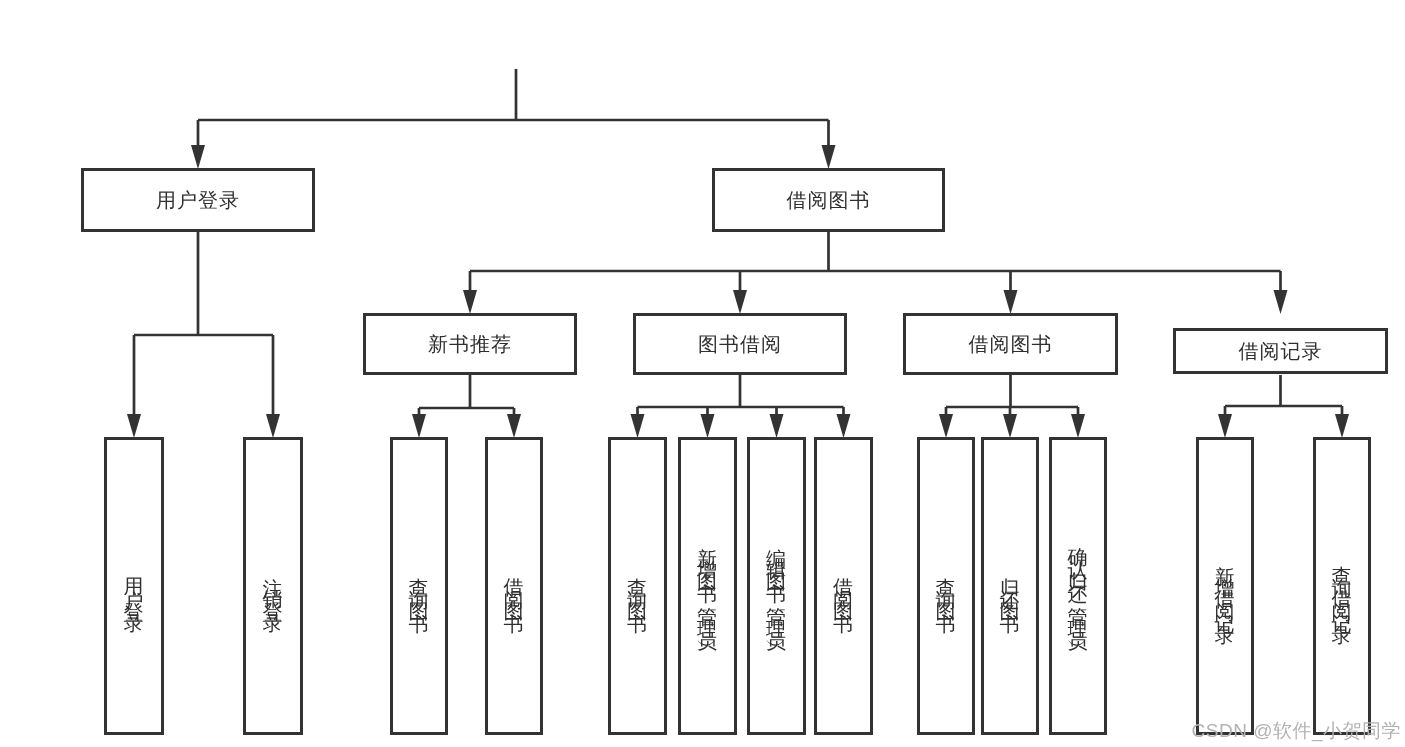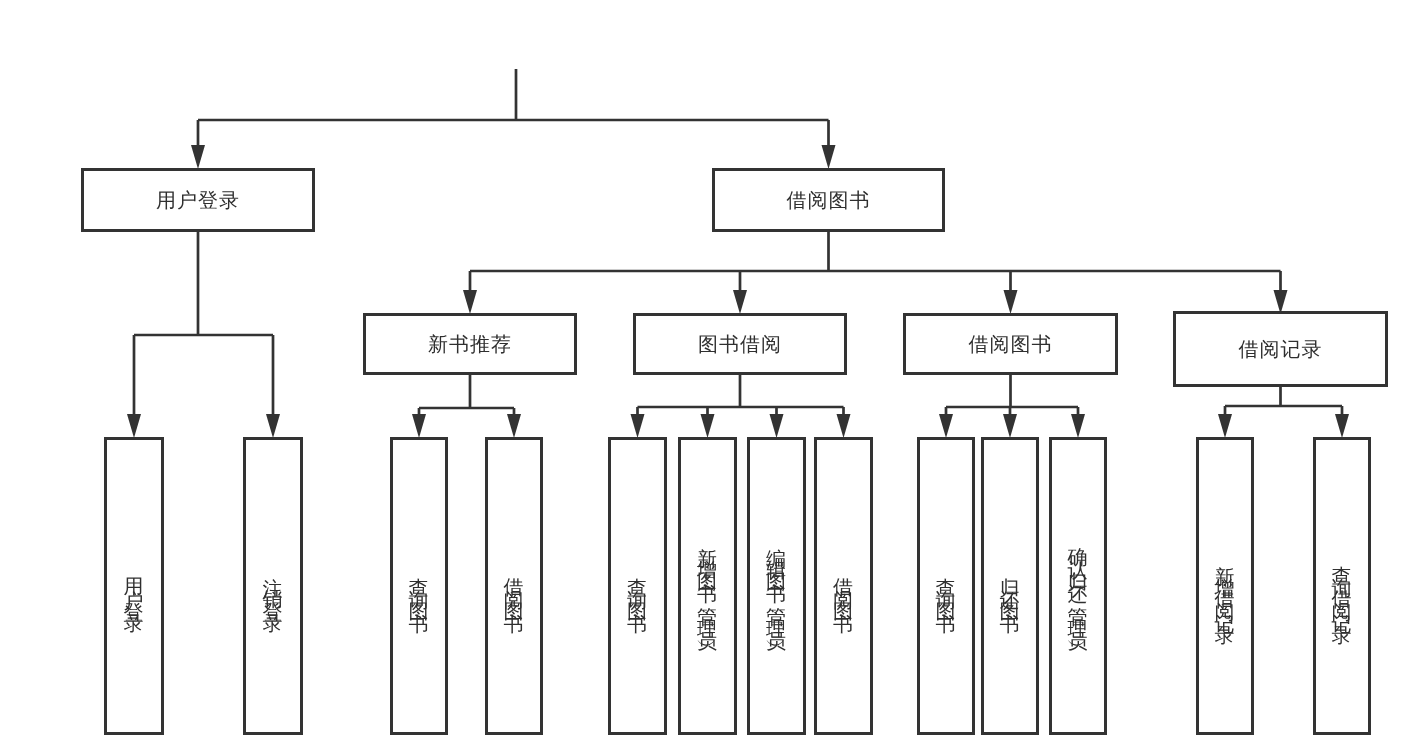--- a/index.html
+++ b/index.html
@@ -114,21 +114,21 @@
 
   <div class="box lvl" style="left:633px;top:313px;width:214px;height:62px">
     <span>图书借阅</span>
   </div>
   <div class="box lvl" style="left:363px;top:313px;width:214px;height:62px">
     <span>新书推荐</span>
   </div>
   <div class="box lvl" style="left:903px;top:313px;width:215px;height:62px">
     <span>借阅图书</span>
   </div>
-  <div class="box lvl" style="left:1173px;top:311px;width:215px;height:76px">
+  <div class="box lvl" style="left:1173px;top:328px;width:215px;height:46px">
     <span>借阅记录</span>
   </div>
 
   <div class="box leaf" style="left:104px;width:60px">
     <span class="vtext">用户登录</span>
   </div>
   <div class="box leaf" style="left:243px;width:60px">
     <span class="vtext">注销登录</span>
   </div>
 
@@ -162,14 +162,15 @@
     <span class="vtext">确认归还（管理员）</span>
   </div>
 
   <div class="box leaf" style="left:1196px;width:58px">
     <span class="vtext">新增借阅记录</span>
   </div>
   <div class="box leaf" style="left:1313px;width:58px">
     <span class="vtext">查询借阅记录</span>
   </div>
 
+  <div class="watermark">CSDN @软件_小贺同学</div>
 
 </div>
 
 </body></html>

